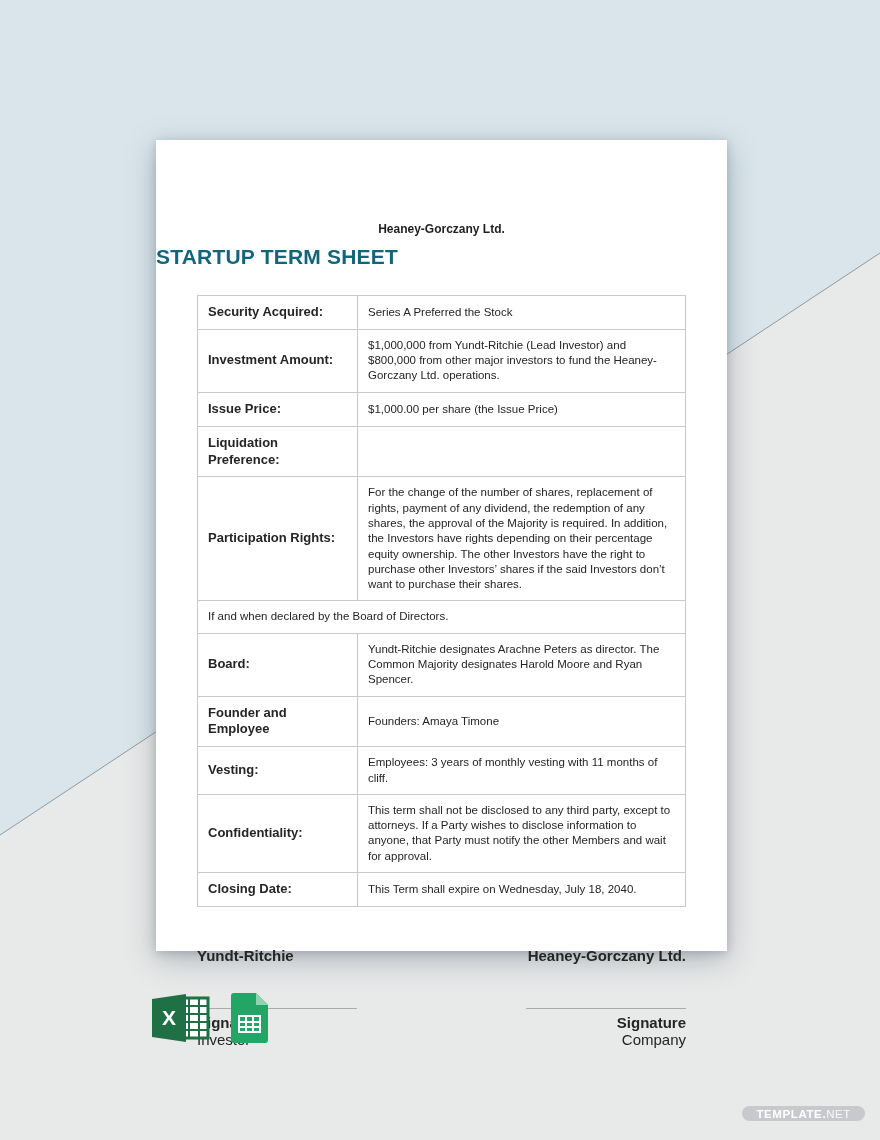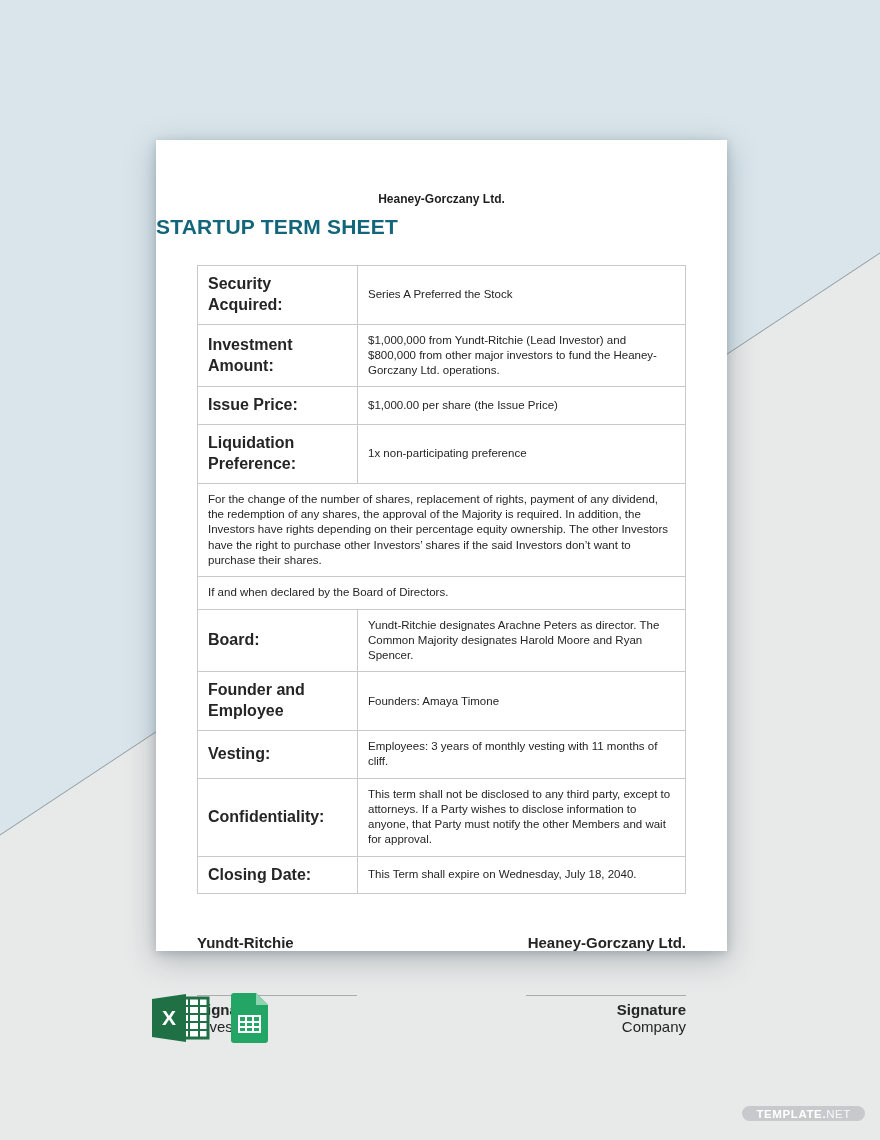--- a/index.html
+++ b/index.html
@@ -26,21 +26,21 @@
   .canvas{position:absolute;inset:0;width:880px;height:1140px;}
   .bg-svg{position:absolute;left:0;top:0;width:880px;height:1140px;display:block;}
 
   
   .page{
     position:absolute;
     left:156px; top:140px;
     width:571px; height:811px;
     background:#ffffff;
     box-shadow:0 8px 28px rgba(85,100,110,.40), 0 2px 8px rgba(85,100,110,.28);
-    padding-top:52px;
+    padding-top:82px;
   }
   .doc-company{
     text-align:center;
     font-size:12px;
     font-weight:bold;
     color:#1f1f1f;
   }
   .doc-title{
     margin-top:9px;
     text-align:left;
@@ -60,21 +60,21 @@
     border-bottom:1px solid var(--table-border);
   }
   .term-row:last-child{border-bottom:none;}
   .term-label{
     width:160px;
     flex:0 0 160px;
     border-right:1px solid var(--table-border);
     display:flex;
     align-items:center;
     padding:8px 8px 8px 10px;
-    font-size:16px;
+    font-size:13px;
     font-weight:bold;
     line-height:1.3;
   }
   .term-value{
     flex:1;
     display:flex;
     align-items:center;
     padding:8px 12px 8px 10px;
     font-size:11.5px;
     line-height:1.33;
@@ -155,24 +155,24 @@
           <div class="term-value">$1,000,000 from Yundt-Ritchie (Lead Investor) and $800,000 from other major investors to fund the Heaney-Gorczany Ltd. operations.</div>
         </div>
 
         <div class="term-row">
           <div class="term-label">Issue Price:</div>
           <div class="term-value">$1,000.00 per share (the Issue Price)</div>
         </div>
 
         <div class="term-row">
           <div class="term-label">Liquidation Preference:</div>
-          <div class="term-value">1x non-participating preference</div>
-        </div>
-
-        <div class="term-row">
+        </div>
+
+        <div class="term-row">
+          <div class="term-label">Participation Rights:</div>
           <div class="term-value">For the change of the number of shares, replacement of rights, payment of any dividend, the redemption of any shares, the approval of the Majority is required. In addition, the Investors have rights depending on their percentage equity ownership. The other Investors have the right to purchase other Investors’ shares if the said Investors don’t want to purchase their shares.</div>
         </div>
 
         <div class="term-row">
           <div class="term-value">If and when declared by the Board of Directors.</div>
         </div>
 
         <div class="term-row">
           <div class="term-label">Board:</div>
           <div class="term-value">Yundt-Ritchie designates Arachne Peters as director. The Common Majority designates Harold Moore and Ryan Spencer.</div>

